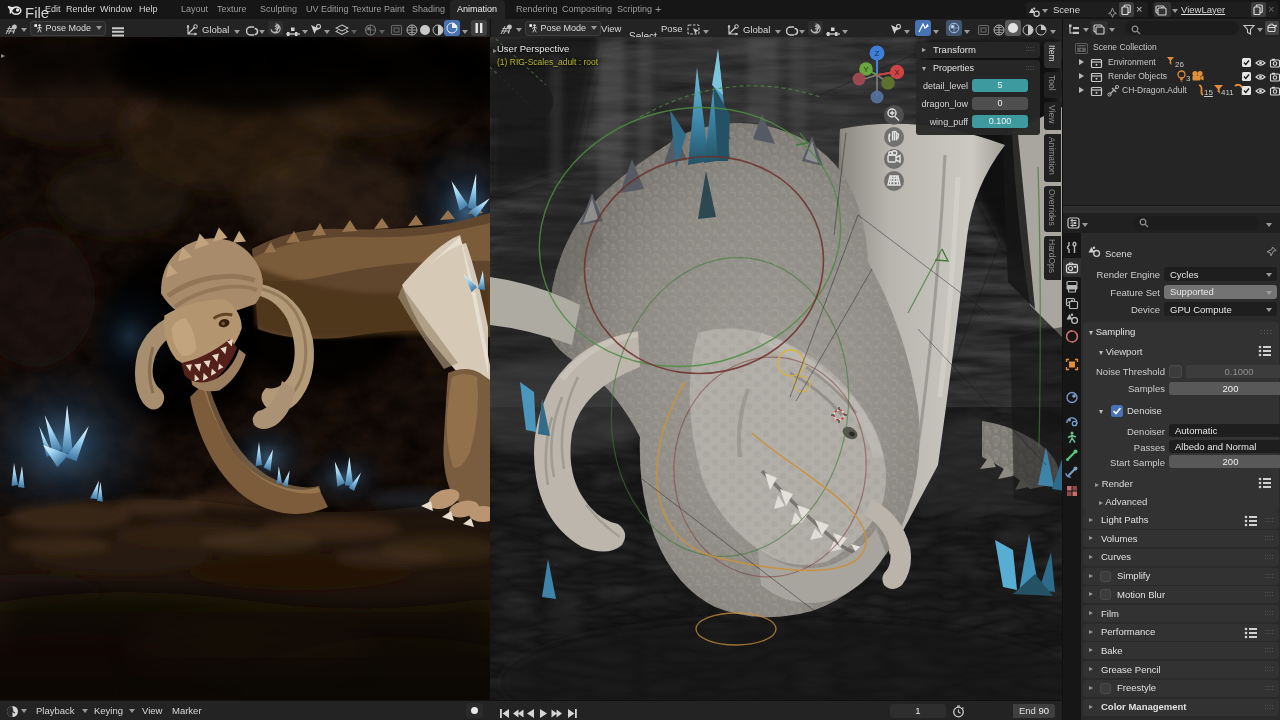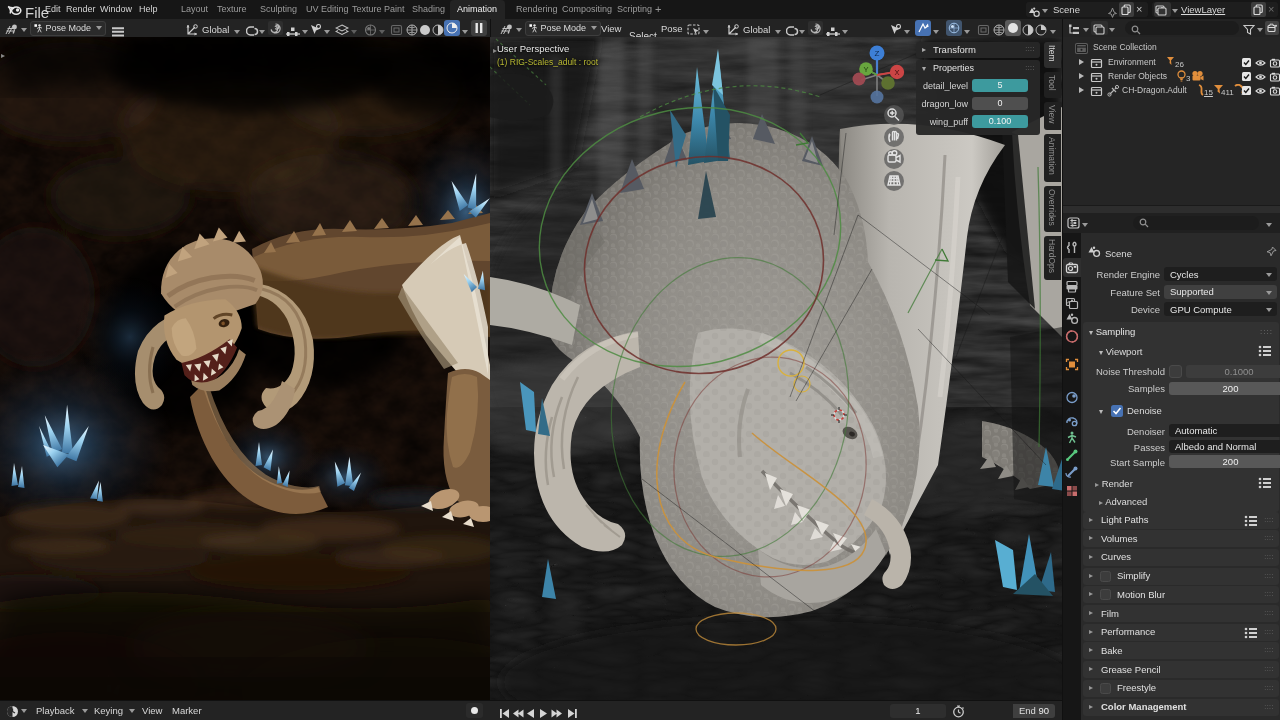--- a/index.html
+++ b/index.html
@@ -1032,21 +1032,21 @@
     <div class="abs" style="left:42px;top:35px;color:#dedede;">Scene</div>
     <div class="abs" style="left:203px;top:33px;opacity:.8;">
       <svg width="11" height="11" viewBox="0 0 11 11">
         <path d="M6.5 1 L10 4.5 L7.5 5 L5 9.8 L4 6.5 L1 5.8 L5.8 3.5 Z" fill="none" stroke="#b5b5b5" stroke-width="1"></path>
       </svg>
     </div>
 
     <div class="abs" style="left:24px;top:56px;width:73px;text-align:right;">Render Engine</div>
     <div class="abs" style="left:101px;top:54px;width:113px;height:14px;background:#1e1e1e;border-radius:3px;color:#e6e6e6;padding:1.5px 6px;">Cycles<span class="chev" style="position:absolute;right:5px;top:6px;"></span></div>
     <div class="abs" style="left:24px;top:73.5px;width:73px;text-align:right;">Feature Set</div>
-    <div class="abs" style="left:101px;top:71.5px;width:113px;height:14px;background:#404040;border-radius:3px;color:#e6e6e6;padding:1.5px 6px;">Supported<span class="chev" style="position:absolute;right:5px;top:6px;"></span></div>
+    <div class="abs" style="left:101px;top:71.5px;width:113px;height:14px;background:#737373;border-radius:3px;color:#e6e6e6;padding:1.5px 6px;">Supported<span class="chev" style="position:absolute;right:5px;top:6px;"></span></div>
     <div class="abs" style="left:24px;top:91px;width:73px;text-align:right;">Device</div>
     <div class="abs" style="left:101px;top:89px;width:113px;height:14px;background:#1e1e1e;border-radius:3px;color:#e6e6e6;padding:1.5px 6px;">GPU Compute<span class="chev" style="position:absolute;right:5px;top:6px;"></span></div>
 
     <div class="abs" style="left:20px;top:109px;width:196px;height:190px;background:#323232;border-radius:3px;">
       <div class="abs" style="left:6px;top:4px;color:#e4e4e4;"><span style="display:inline-block;transform:rotate(0deg);font-size:8px;color:#bbb;">▾</span> Sampling</div>
       <div class="abs" style="right:6px;top:5px;color:#7c7c7c;font-size:8px;letter-spacing:1px;">::::</div>
       <div class="abs" style="left:16px;top:24px;color:#dcdcdc;"><span style="font-size:8px;color:#bbb;">▾</span> Viewport</div>
       <div class="abs" style="right:8px;top:23px;"><svg width="13" height="12" viewBox="0 0 13 12">
           <circle cx="2" cy="2" r="1.3" fill="#d0d0d0"></circle>
           <circle cx="2" cy="6" r="1.3" fill="#d0d0d0"></circle>

